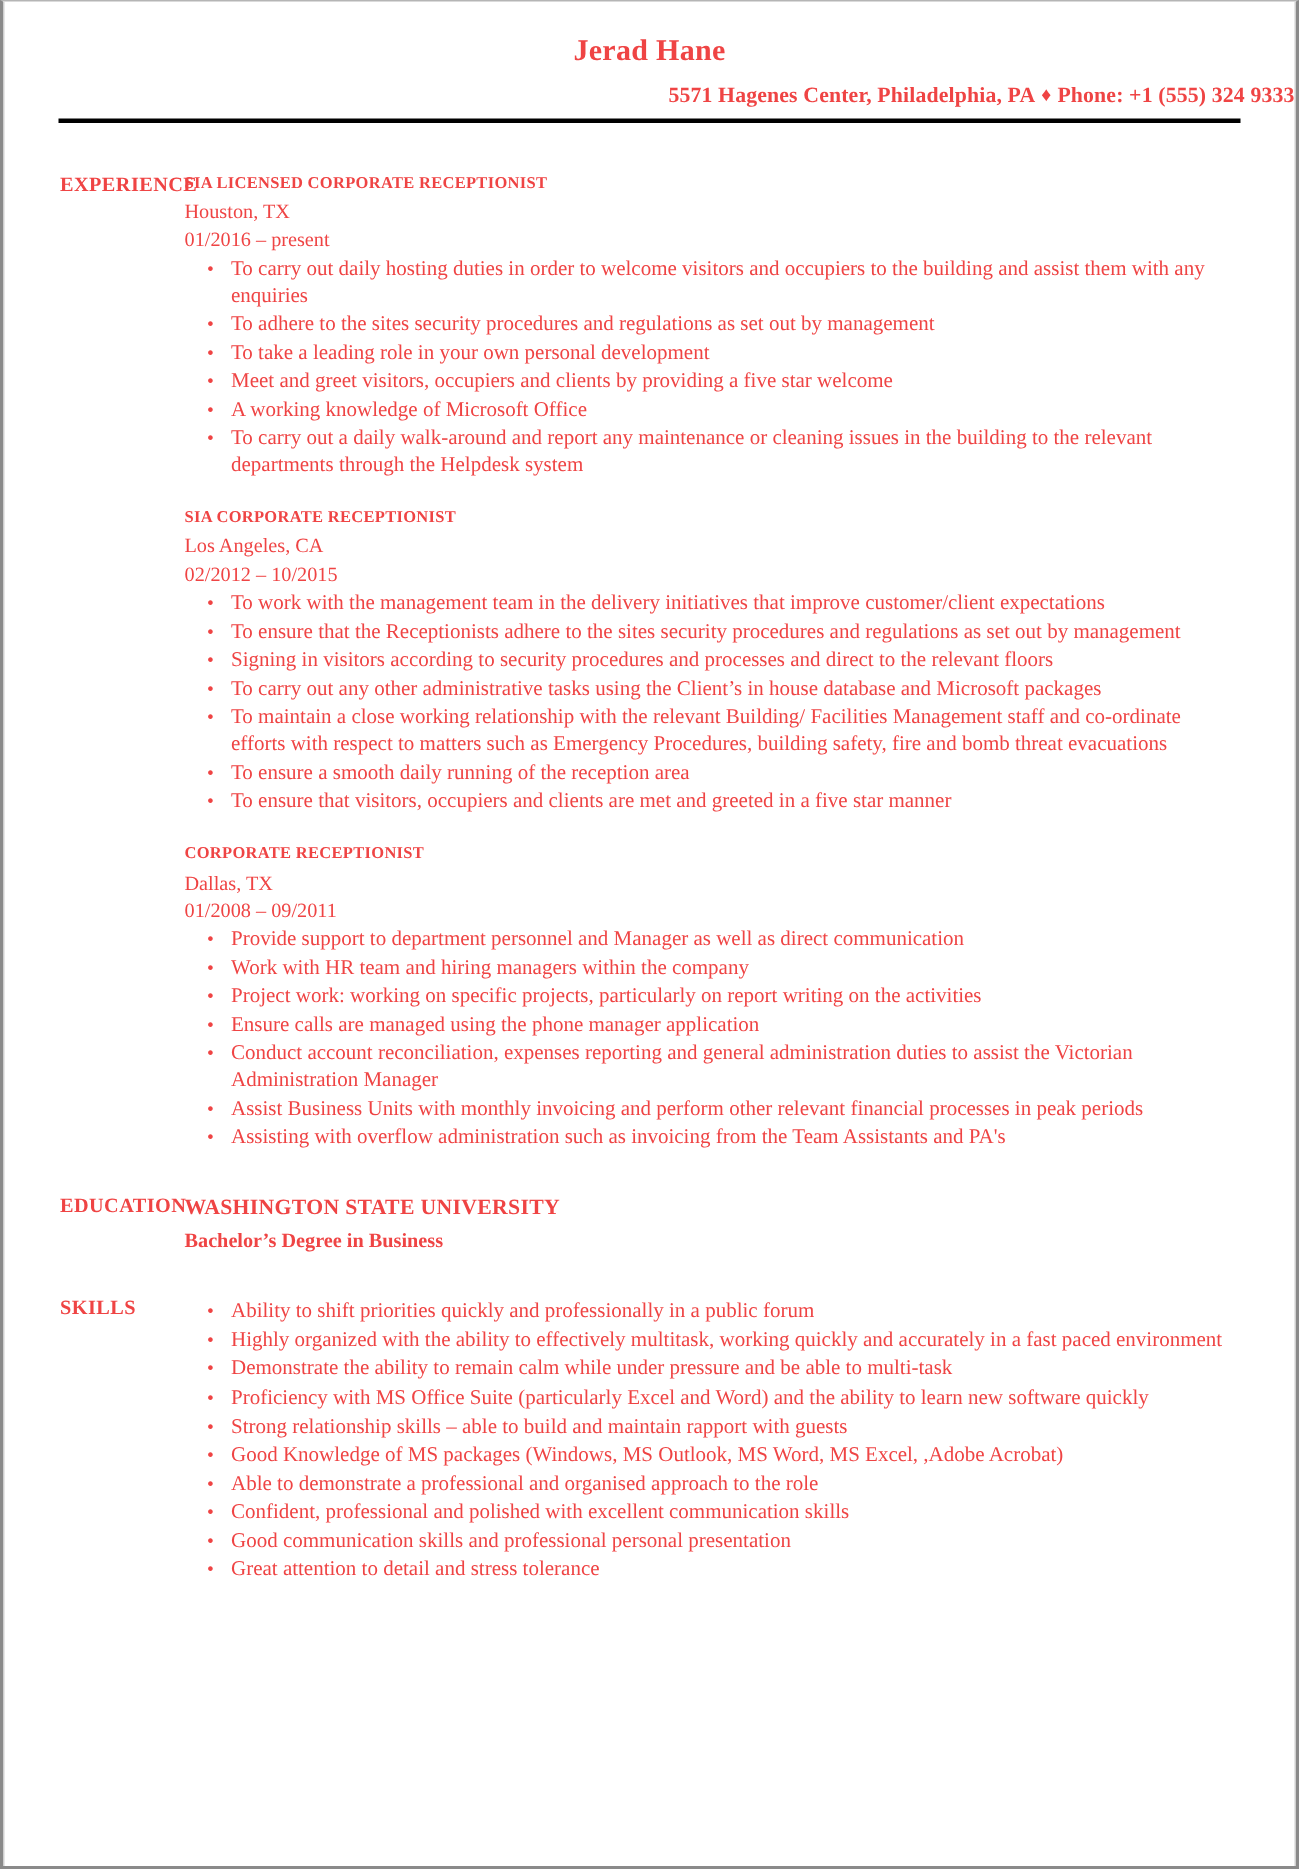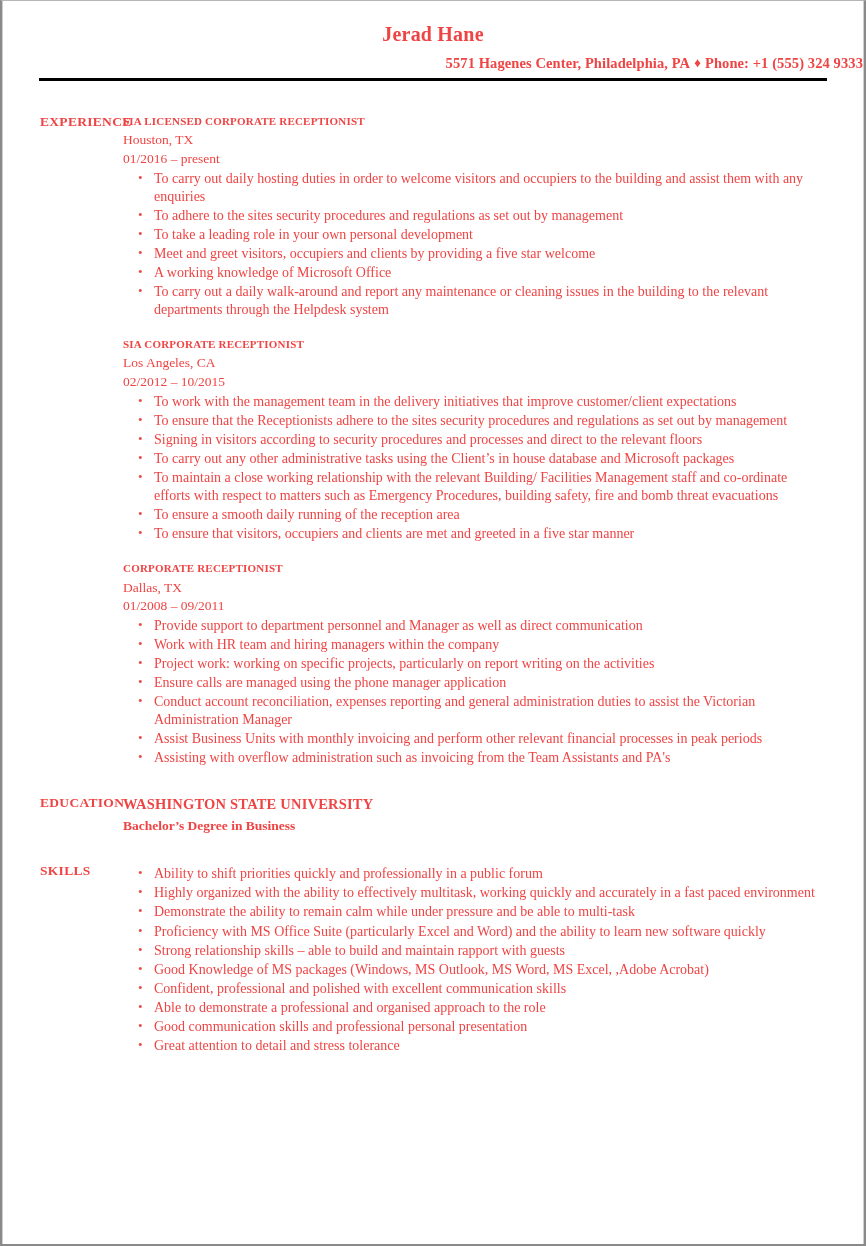--- a/index.html
+++ b/index.html
@@ -219,22 +219,22 @@
       <div class="section section-skills">
         <div class="section-label">SKILLS</div>
         <div class="section-content">
           <ul class="bullets">
             <li>Ability to shift priorities quickly and professionally in a public forum</li>
             <li>Highly organized with the ability to effectively multitask, working quickly and accurately in a fast paced environment</li>
             <li>Demonstrate the ability to remain calm while under pressure and be able to multi-task</li>
             <li>Proficiency with MS Office Suite (particularly Excel and Word) and the ability to learn new software quickly</li>
             <li>Strong relationship skills – able to build and maintain rapport with guests</li>
             <li>Good Knowledge of MS packages (Windows, MS Outlook, MS Word, MS Excel, ,Adobe Acrobat)</li>
+            <li>Able to demonstrate a professional and organised approach to the role</li>
             <li>Confident, professional and polished with excellent communication skills</li>
-            <li>Able to demonstrate a professional and organised approach to the role</li>
             <li>Good communication skills and professional personal presentation</li>
             <li>Great attention to detail and stress tolerance</li>
           </ul>
         </div>
       </div>
 
     </div>
   </div>
 </div>
 

